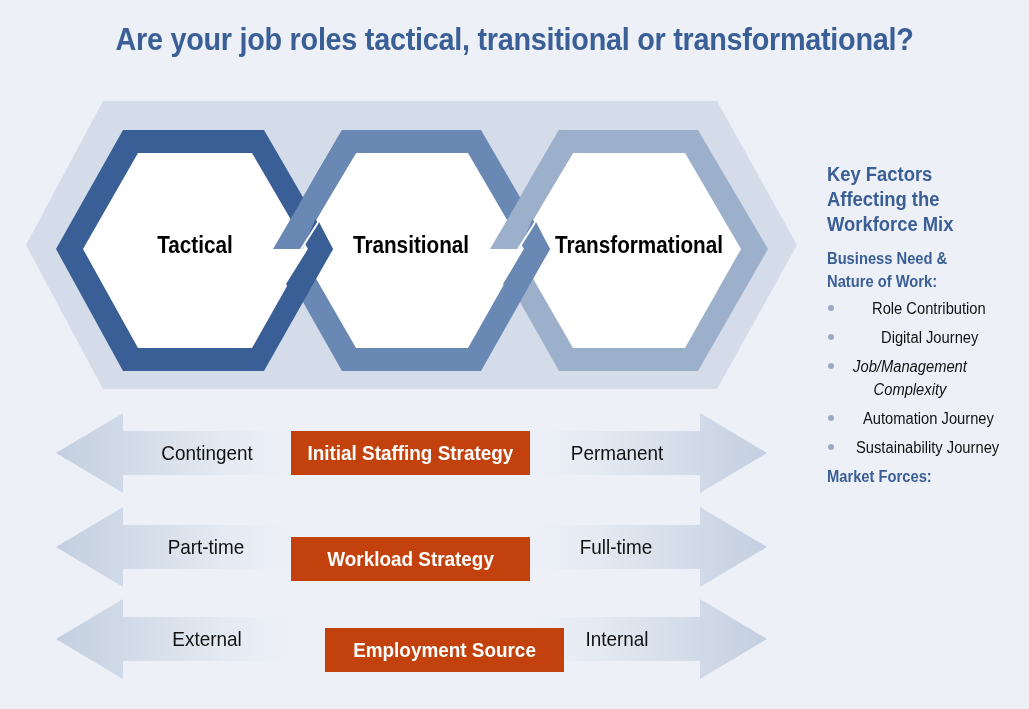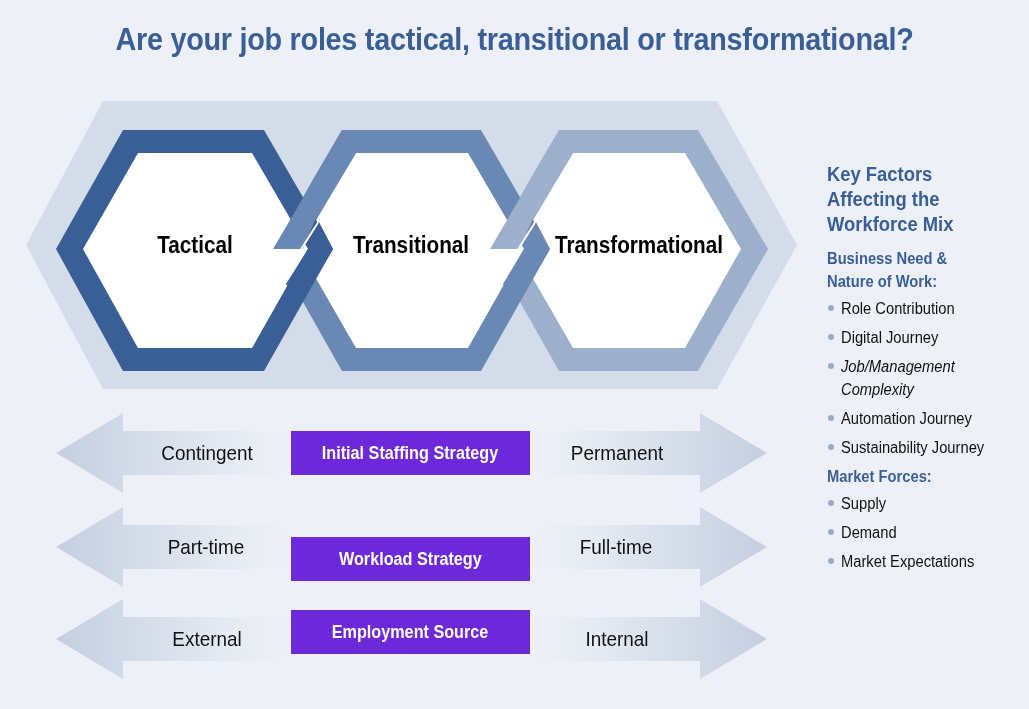--- a/index.html
+++ b/index.html
@@ -19,34 +19,34 @@
   .hex-label {
     position:absolute; font-weight:bold; font-size:23px; color:#000;
     transform:translateX(-50%) scaleX(0.9); white-space:nowrap;
   }
   .arrow-label {
     position:absolute; font-size:21px; color:#111;
     transform:translateX(-50%) scaleX(0.9); white-space:nowrap;
   }
   .center-box {
     position:absolute; left:291px; width:239px; height:44px;
-    background:#6d28d9; color:#fff; font-weight:bold; font-size:18px;
+    background:#c2410c; color:#fff; font-weight:bold; font-size:21px;
     display:flex; align-items:center; justify-content:center;
   }
   .center-box span { display:inline-block; transform:scaleX(0.9); white-space:nowrap; }
   .sidebar { position:absolute; left:827px; top:162px; width:200px; }
   .sb-title {
     font-weight:bold; font-size:20px; color:#3a5f96; line-height:25px;
     transform:scaleX(0.92); transform-origin:left;
   }
   .sb-section {
     font-weight:bold; font-size:16px; color:#3a5f96; line-height:23px;
     margin-top:10px; transform:scaleX(0.92); transform-origin:left;
   }
-  ul.sb-list { list-style:none; margin:4px 0 0 0; padding:0; }
+  ul.sb-list { list-style:none; margin:4px 0 0 0; padding:0;text-align:center; }
   ul.sb-list li {
     position:relative; padding-left:14px; font-size:16px; color:#111;
     line-height:23px; margin-bottom:6px;
   }
   ul.sb-list li .txt { display:inline-block; transform:scaleX(0.92); transform-origin:left; }
   ul.sb-list li .bullet {
     position:absolute; left:1px; top:8px; width:6px; height:6px;
     border-radius:50%; background:#9aaac4;
   }
 </style>
@@ -119,21 +119,21 @@
   </div>
 <div class="arrow-label" style="left:617px; top:441px;">Permanent</div>
 
 <div class="arrow-label" style="left:206px; top:535px;">Part-time</div>
 <div class="center-box" style="top:525px;margin-top:12px;">
     <span>Workload Strategy</span>
   </div>
 <div class="arrow-label" style="left:616px; top:535px;">Full-time</div>
 
 <div class="arrow-label" style="left:207px; top:627px;">External</div>
-<div class="center-box" style="top:610px;">
+<div class="center-box" style="top:628px;margin-left:34px;">
     <span>Employment Source</span>
   </div>
 <div class="arrow-label" style="left:617px; top:627px;">Internal</div>
 
 <div class="sidebar">
   <div class="sb-title">
     <div>Key Factors</div>
     <div>Affecting the</div>
     <div>Workforce Mix</div>
   </div>
@@ -146,18 +146,13 @@
     <li><span class="bullet"></span><span class="txt">Role Contribution</span></li>
     <li><span class="bullet"></span><span class="txt">Digital Journey</span></li>
     <li style="width:150px;font-style:italic;"><span class="bullet"></span><span class="txt">Job/Management Complexity</span></li>
     <li><span class="bullet"></span><span class="txt">Automation Journey</span></li>
     <li><span class="bullet"></span><span class="txt" style="white-space:nowrap;">Sustainability Journey</span></li>
   </ul>
 
   <div class="sb-section" style="margin-top:2px;">
     <div>Market Forces:</div>
   </div>
-  <ul class="sb-list">
-    <li><span class="bullet"></span><span class="txt">Supply</span></li>
-    <li><span class="bullet"></span><span class="txt">Demand</span></li>
-    <li><span class="bullet"></span><span class="txt">Market Expectations</span></li>
-  </ul>
 </div>
 
 </body></html>

